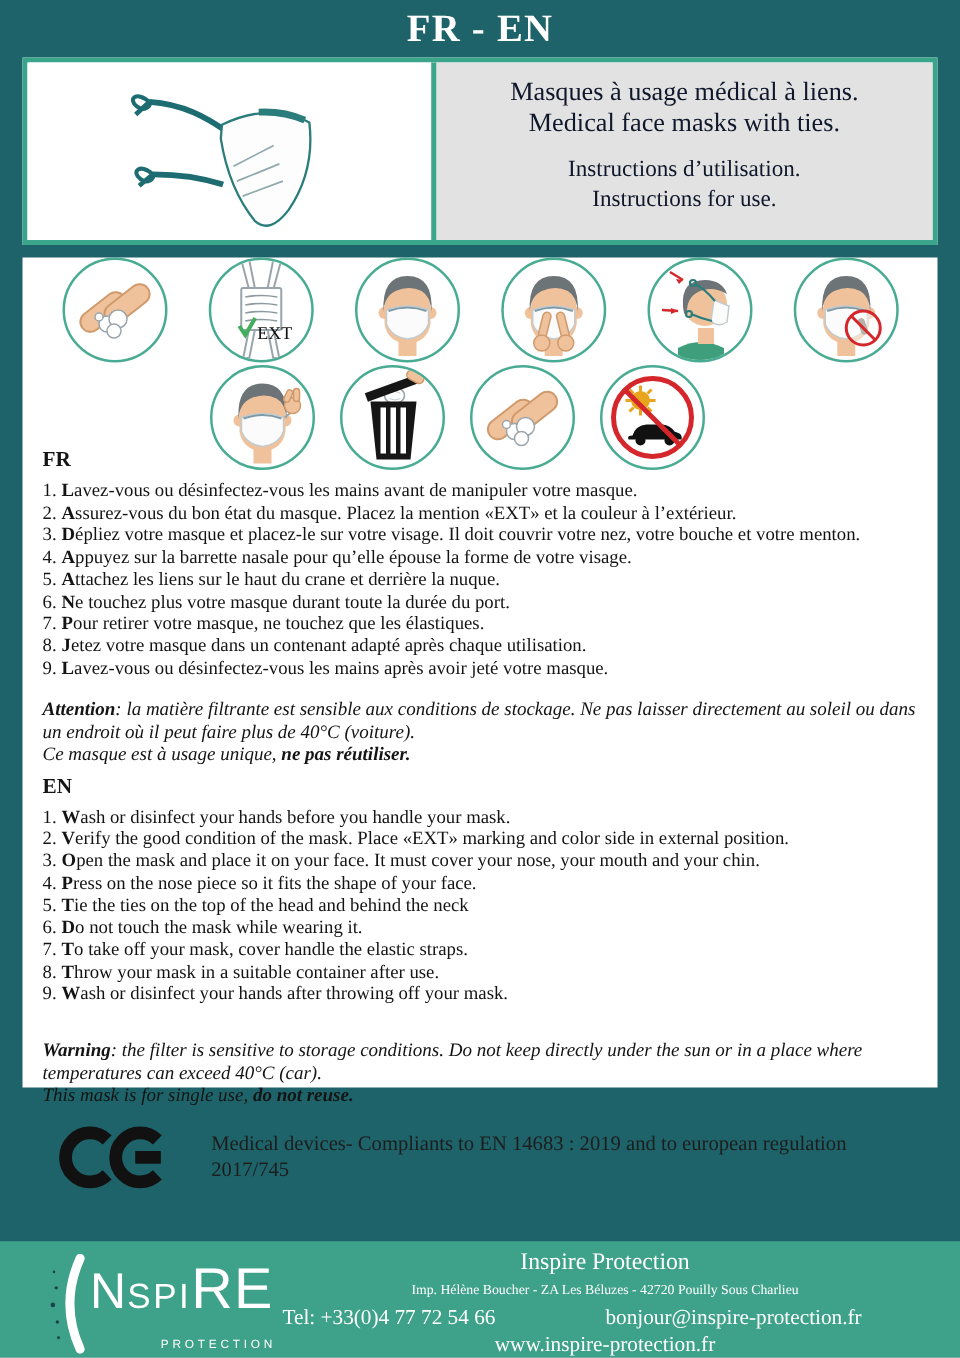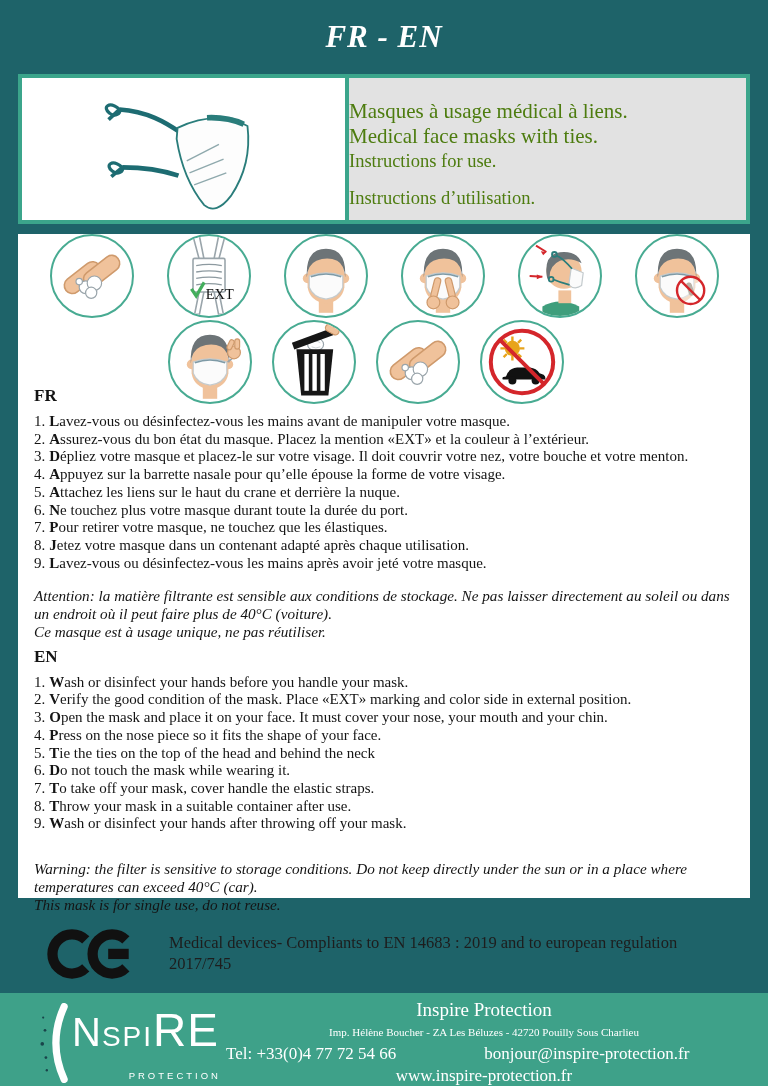--- a/index.html
+++ b/index.html
@@ -4,33 +4,33 @@
 <style>
   html,body{margin:0;padding:0}
   body{
     width:768px;height:1086px;overflow:hidden;position:relative;
     background:#1e6369;
     font-family:"Liberation Serif",serif;
     -webkit-font-smoothing:antialiased;
   }
   
   .top-title{
-    height:74px;display:flex;align-items:center;justify-content:center;
-    color:#ffffff;font-size:31px;font-weight:bold;letter-spacing:1px;font-style:italic;
+    height:46px;display:flex;align-items:center;justify-content:center;
+    color:#ffffff;font-size:31px;font-weight:bold;letter-spacing:1px;
   }
   
   .product-box{
     margin:0 18px;height:150px;box-sizing:border-box;
     border:4px solid #3ba58b;background:#ffffff;display:flex;
   }
   .product-art{width:323px;display:flex;align-items:center;justify-content:center;background:#fff}
   .product-art svg{display:block}
   .product-text{
     flex:1;background:#e2e2e2;border-left:4px solid #3ba58b;
-    color:#4d7c0f;padding-top:21px;
+    text-align:center;color:#0f172a;padding-top:11px;
   }
   .pt-title{font-size:21px;line-height:25px}
   .pt-sub{font-size:18.5px;line-height:24px}
   .pt-sub.first{margin-top:13px}
   
   .sheet{
     margin:10px 18px 0;height:664px;box-sizing:border-box;
     background:#ffffff;padding:0 14px;position:relative;color:#141414;
   }
   .icons-row{display:flex;justify-content:center;gap:33px;margin-top:6px}
@@ -45,21 +45,21 @@
   ol.steps{list-style:none;margin:7px 0 0;padding:0 0 0 2px}
   ol.steps li{font-size:15px;line-height:17.7px;white-space:nowrap}
   .n{margin-right:4px}
   .t{display:inline-block}
   .t::first-letter{font-weight:bold}
   .notice{
     margin:15px 0 0;padding:0 0 0 2px;font-style:italic;
     font-size:15.2px;line-height:17.8px;
   }
   .notice.warn{margin-top:27px}
-  .nl,.nb{font-weight:normal}
+  .nl,.nb{font-weight:bold}
   
   .ce-row{display:flex;align-items:center;gap:32px;margin-top:12px;padding-left:10px}
   .ce-mark{height:56px;width:95px;flex:0 0 auto}
   .ce-text p{margin:0;font-size:16.5px;line-height:21px;color:#1d1d1d}
   .ce-text p + p{margin-top:9px}
   
   .footer{
     position:absolute;left:0;bottom:0;width:768px;height:93px;
     background:#3ea189;color:#fff;
   }
@@ -229,22 +229,22 @@
         <g stroke="#8fa9ad" stroke-width="1.5">
           <path d="M128 88 L163 70"></path>
             <path d="M131 101 L168 86"></path>
             <path d="M136 114 L171 101"></path>
         </g>
       </svg>
     </div>
     <div class="product-text">
       <div class="pt-title">Masques à usage médical à liens.</div>
       <div class="pt-title">Medical face masks with ties.</div>
+      <div class="pt-sub first">Instructions d’utilisation.</div>
       <div class="pt-sub">Instructions for use.</div>
-      <div class="pt-sub first">Instructions d’utilisation.</div>
     </div>
   </div>
 
   <div class="sheet">
 
     <div class="icons-row row1">
       <div class="pic">
           <svg>
             <use href="#i-wash"></use>
           </svg>

